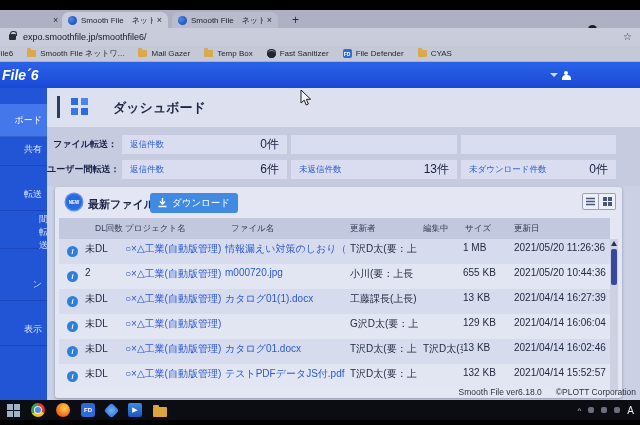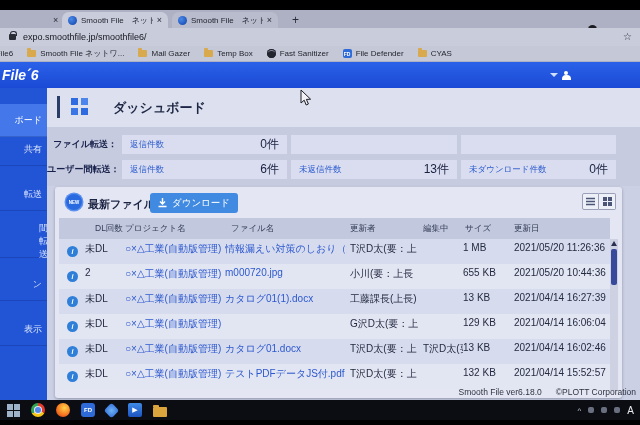--- a/index.html
+++ b/index.html
@@ -186,21 +186,21 @@
   <div class="sidebar">
     <div class="side-item side-active" style="top:16px;">
         <span>ボード</span>
       </div>
     <div class="side-item" style="top:90px;">
         <span>転送</span>
       </div>
     <div class="side-item" style="top:45px;">
         <span>共有</span>
       </div>
-    <div class="side-item" style="top:137px;padding-left:48px;">
+    <div class="side-item" style="top:128px;padding-left:48px;">
         <span>間転送</span>
       </div>
     <div class="side-item" style="top:180px;">
         <span>ン</span>
       </div>
     <div class="side-item" style="top:225px;justify-content:flex-end;">
         <span>表示</span>
       </div>
   </div>
 

